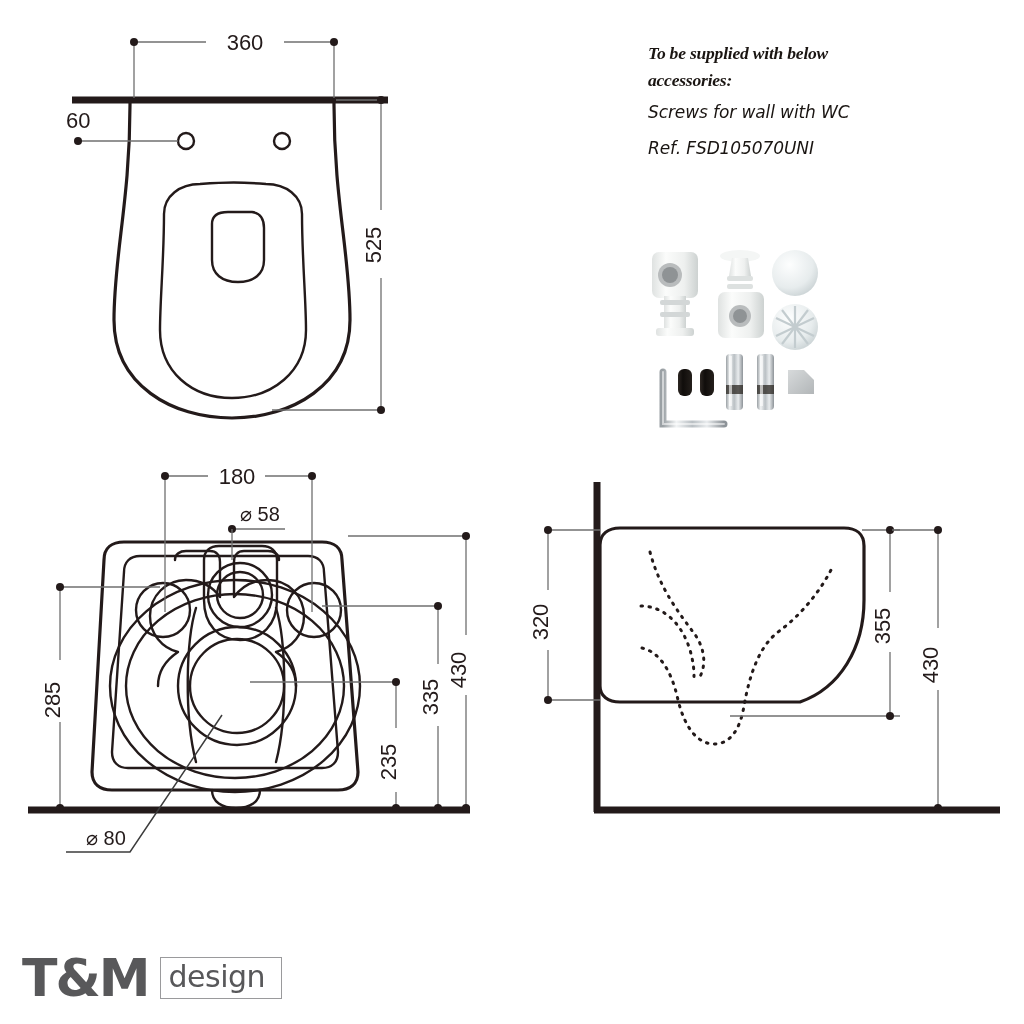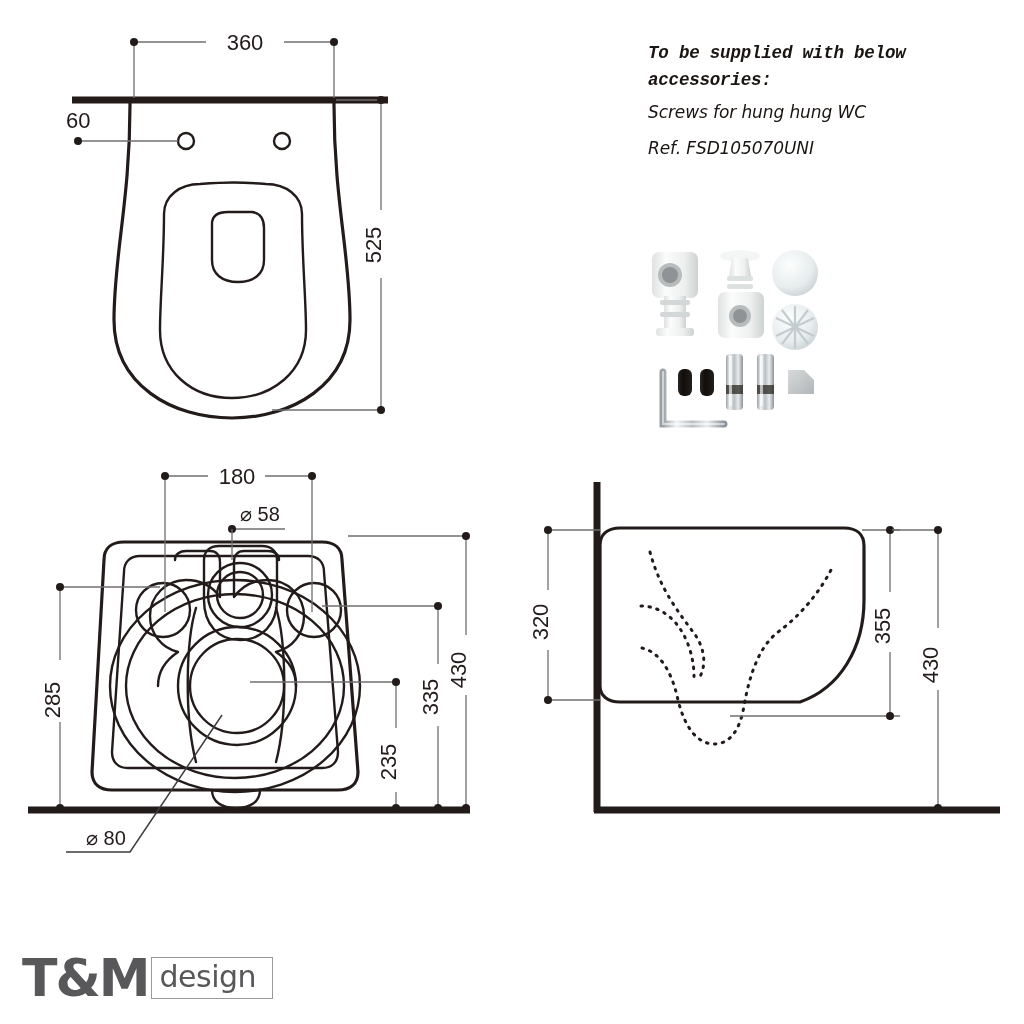--- a/index.html
+++ b/index.html
@@ -29,21 +29,21 @@
     width: 1024px;
     height: 1024px;
   }
   .notes-block {
     position: absolute;
     left: 648px;
     top: 40px;
     width: 320px;
   }
   .note-heading {
-    font-family: Liberation Mono, monospace;
+    font-family: Liberation Serif, serif;
     font-weight: bold;
     font-style: italic;
     font-size: 17.5px;
     line-height: 27px;
     color: #1a1512;
     letter-spacing: -0.2px;
   }
   .note-line {
     font-family: "DejaVu Sans", sans-serif;
     font-style: italic;
@@ -51,20 +51,21 @@
     line-height: 36px;
     color: #1a1512;
     letter-spacing: -0.1px;
   }
   .logo-block {
     position: absolute;
     left: 22px;
     top: 952px;
     display: flex;
     align-items: center;
+    gap: 9px;
   }
   .logo-mark {
     font-family: "DejaVu Sans", sans-serif;
     font-weight: bold;
     font-size: 52px;
     line-height: 52px;
     color: #58585a;
     letter-spacing: -2px;
   }
   .logo-box {
@@ -431,21 +432,21 @@
         <rect x="760" y="356" width="3" height="50" fill="#ffffff" opacity="0.6"></rect>
       </g>
 
       <path d="M 788 370 L 804 370 L 814 380 L 814 394 L 788 394 Z" fill="url(#greyG)"></path>
     </g>
   </svg>
 
   <div class="notes-block">
     <div class="note-heading">To be supplied with below</div>
     <div class="note-heading">accessories:</div>
-    <div class="note-line">Screws for hung hung WC</div>
+    <div class="note-line">Screws for wall with WC</div>
     <div class="note-line">Ref. FSD105070UNI</div>
   </div>
 
   <div class="logo-block">
     <span class="logo-mark">T&amp;M</span>
     <span class="logo-box">
       <span class="logo-word">design</span>
     </span>
   </div>
 

